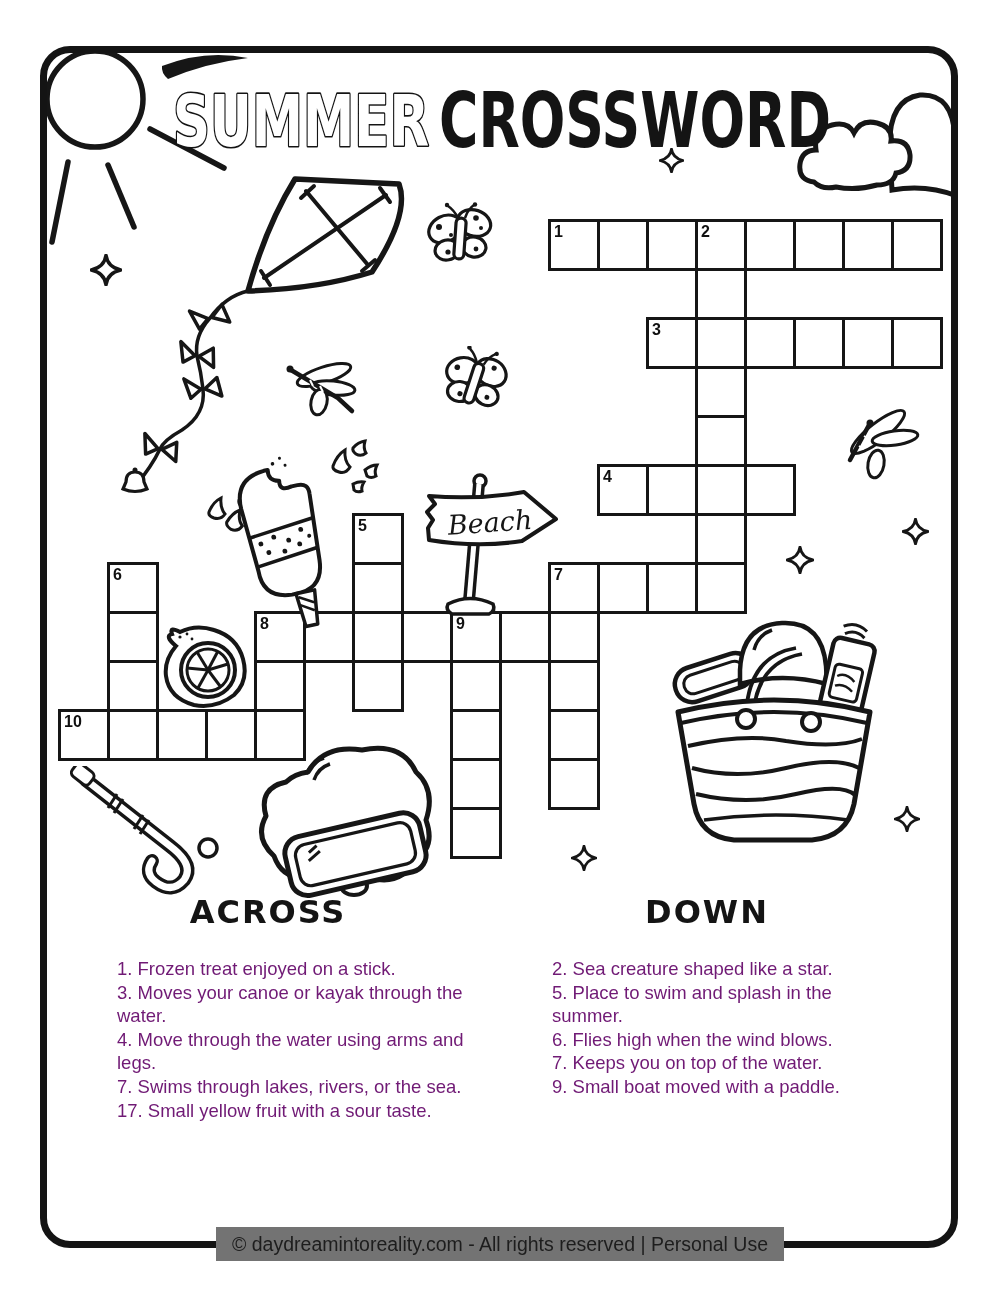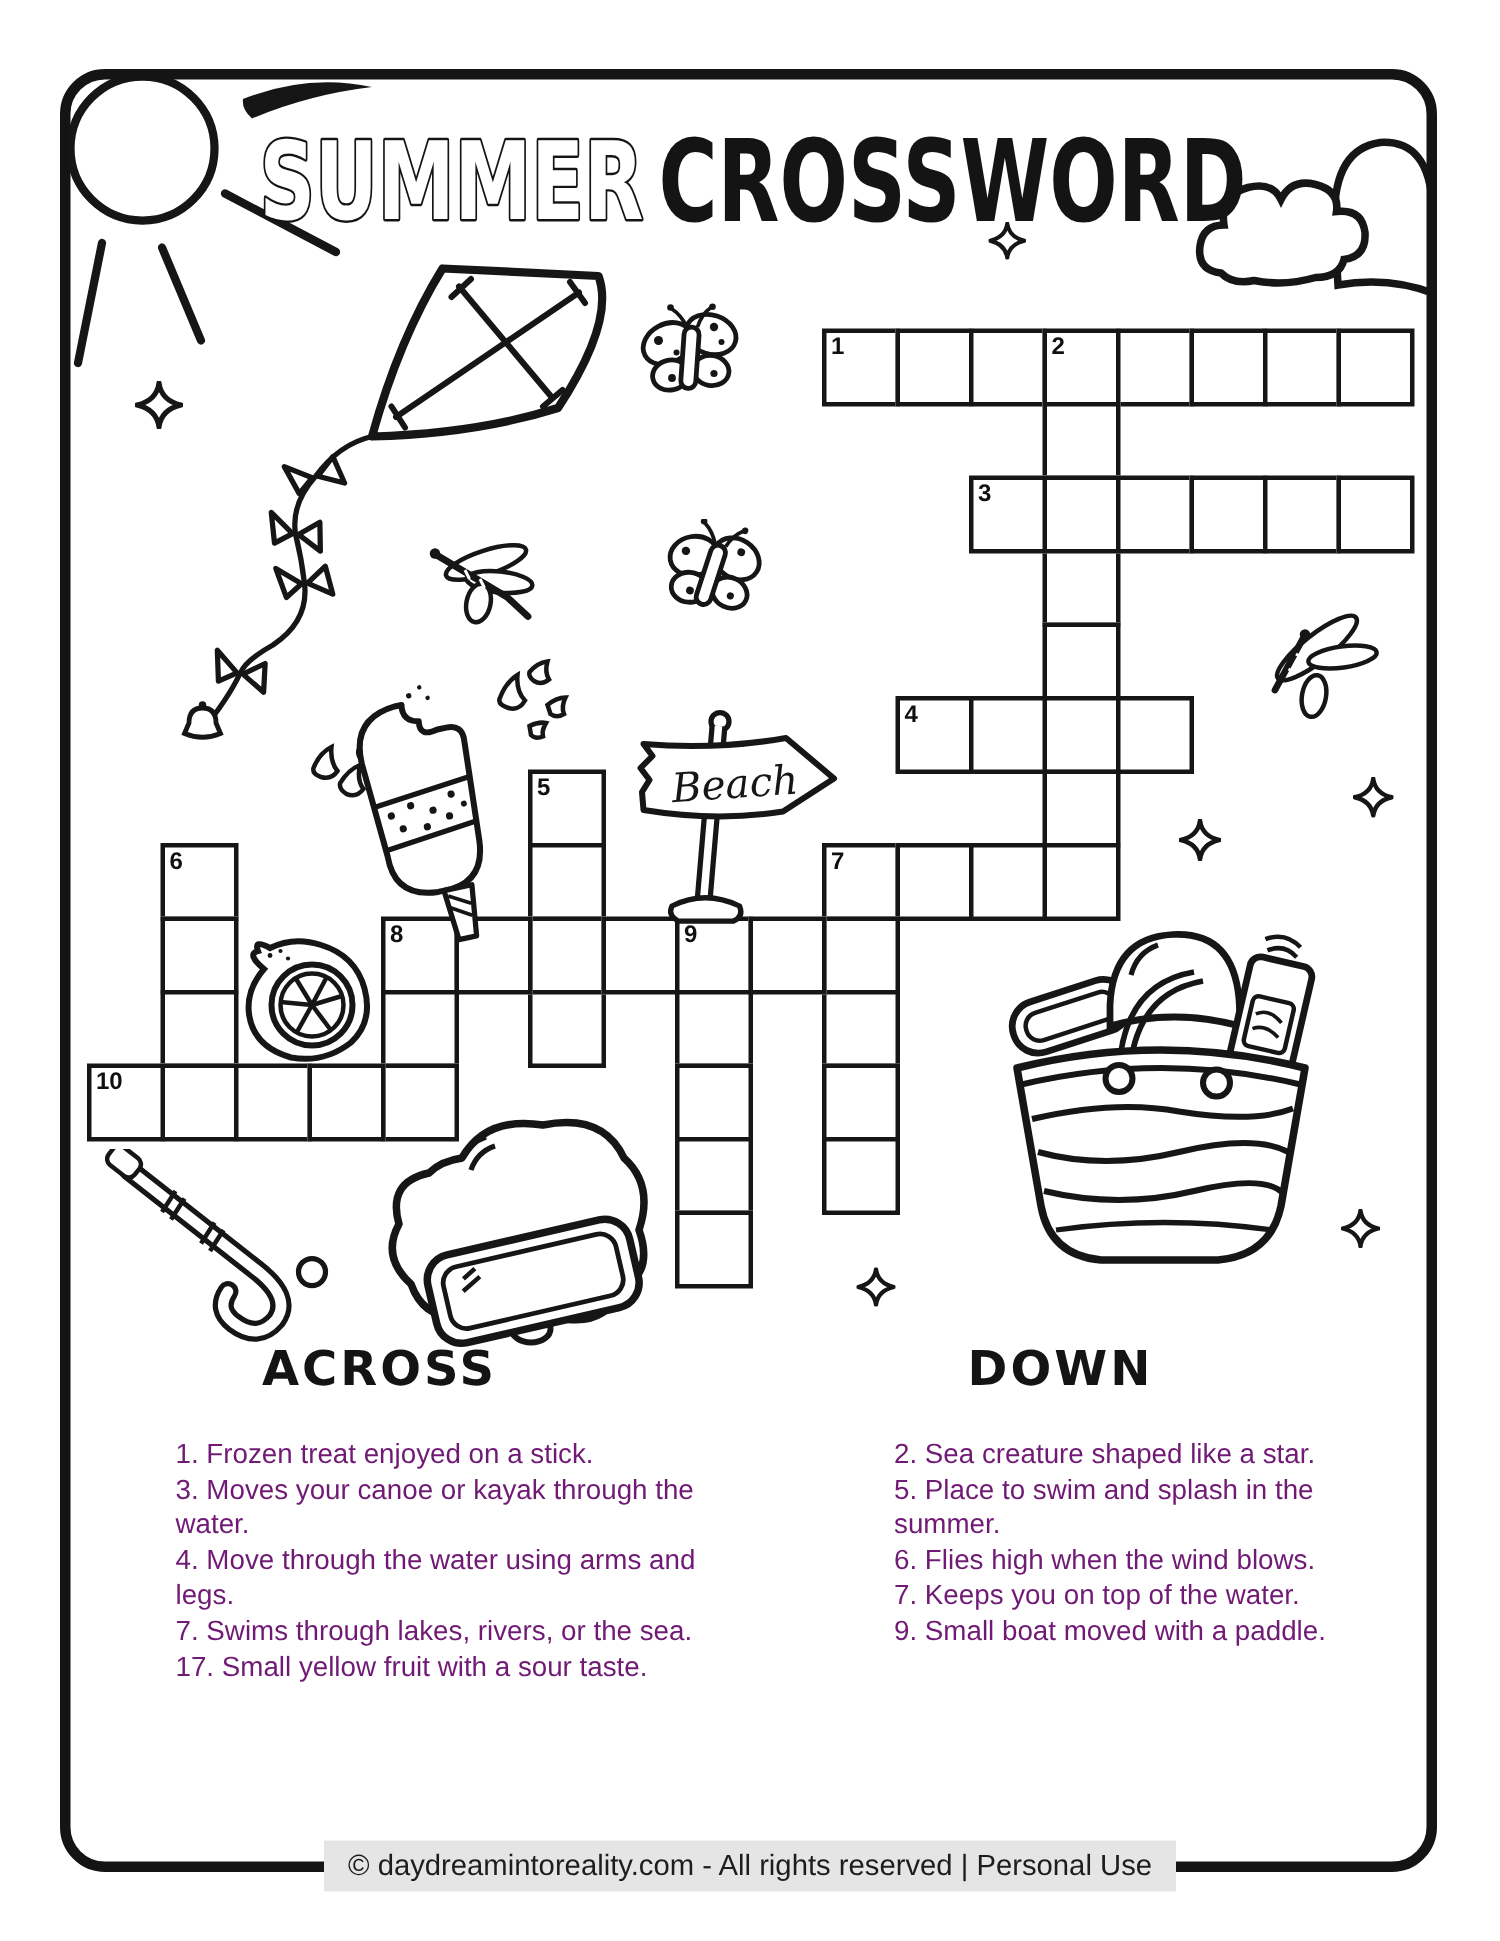--- a/index.html
+++ b/index.html
@@ -7,27 +7,27 @@
         font-family:"Liberation Sans",sans-serif;color:#161616;}
   .deco{position:absolute;z-index:3;}
   #grid-layer{position:absolute;left:0;top:0;width:100%;height:100%;z-index:2;}
   .cell{position:absolute;box-sizing:border-box;border:3px solid #161616;background:#fff;}
   .cellnum{position:absolute;font:700 16px "Liberation Sans",sans-serif;color:#101010;}
   .frame{position:absolute;left:40px;top:46px;width:918px;height:1202px;box-sizing:border-box;
          border:7px solid #141414;border-radius:30px;z-index:6;pointer-events:none;}
   #title-svg{position:absolute;left:155px;top:62px;z-index:4;}
   .section-title{position:absolute;transform:translateX(-50%);z-index:4;
       font-family:"DejaVu Sans",sans-serif;font-weight:700;font-size:32px;letter-spacing:2px;color:#141414;}
-  #across-title{left:253px;top:893px;}
+  #across-title{left:268px;top:893px;}
   #down-title{left:707px;top:893px;}
   .clues{position:absolute;top:957px;z-index:4;font-size:18.5px;line-height:23.6px;color:#701a75;}
   #across-clues{left:117px;width:352px;}
-  #down-clues{left:552px;width:342px;margin-left:44px;}
+  #down-clues{left:552px;width:342px;}
   .footer{position:absolute;left:0;right:0;top:1227px;text-align:center;z-index:7;}
-  .footer span{display:inline-block;background:#e5e5e5;padding:0 16px;font-size:19.5px;
+  .footer span{display:inline-block;background:#737373;padding:0 16px;font-size:19.5px;
       line-height:34px;color:#1d1d1d;font-family:"Liberation Sans",sans-serif;}
 </style>
 </head>
 <body>
 
 <div class="page">
 
   <svg class="deco" style="left:40px;top:46px" width="230" height="235" viewBox="0 0 230 235">
     <circle cx="55" cy="53" r="48" fill="#fff" stroke="#161616" stroke-width="5.5"></circle>
     <path d="M122 20 Q165 3 208 12 Q166 17 128 33 Q121 27 122 20 Z" fill="#161616"></path>

